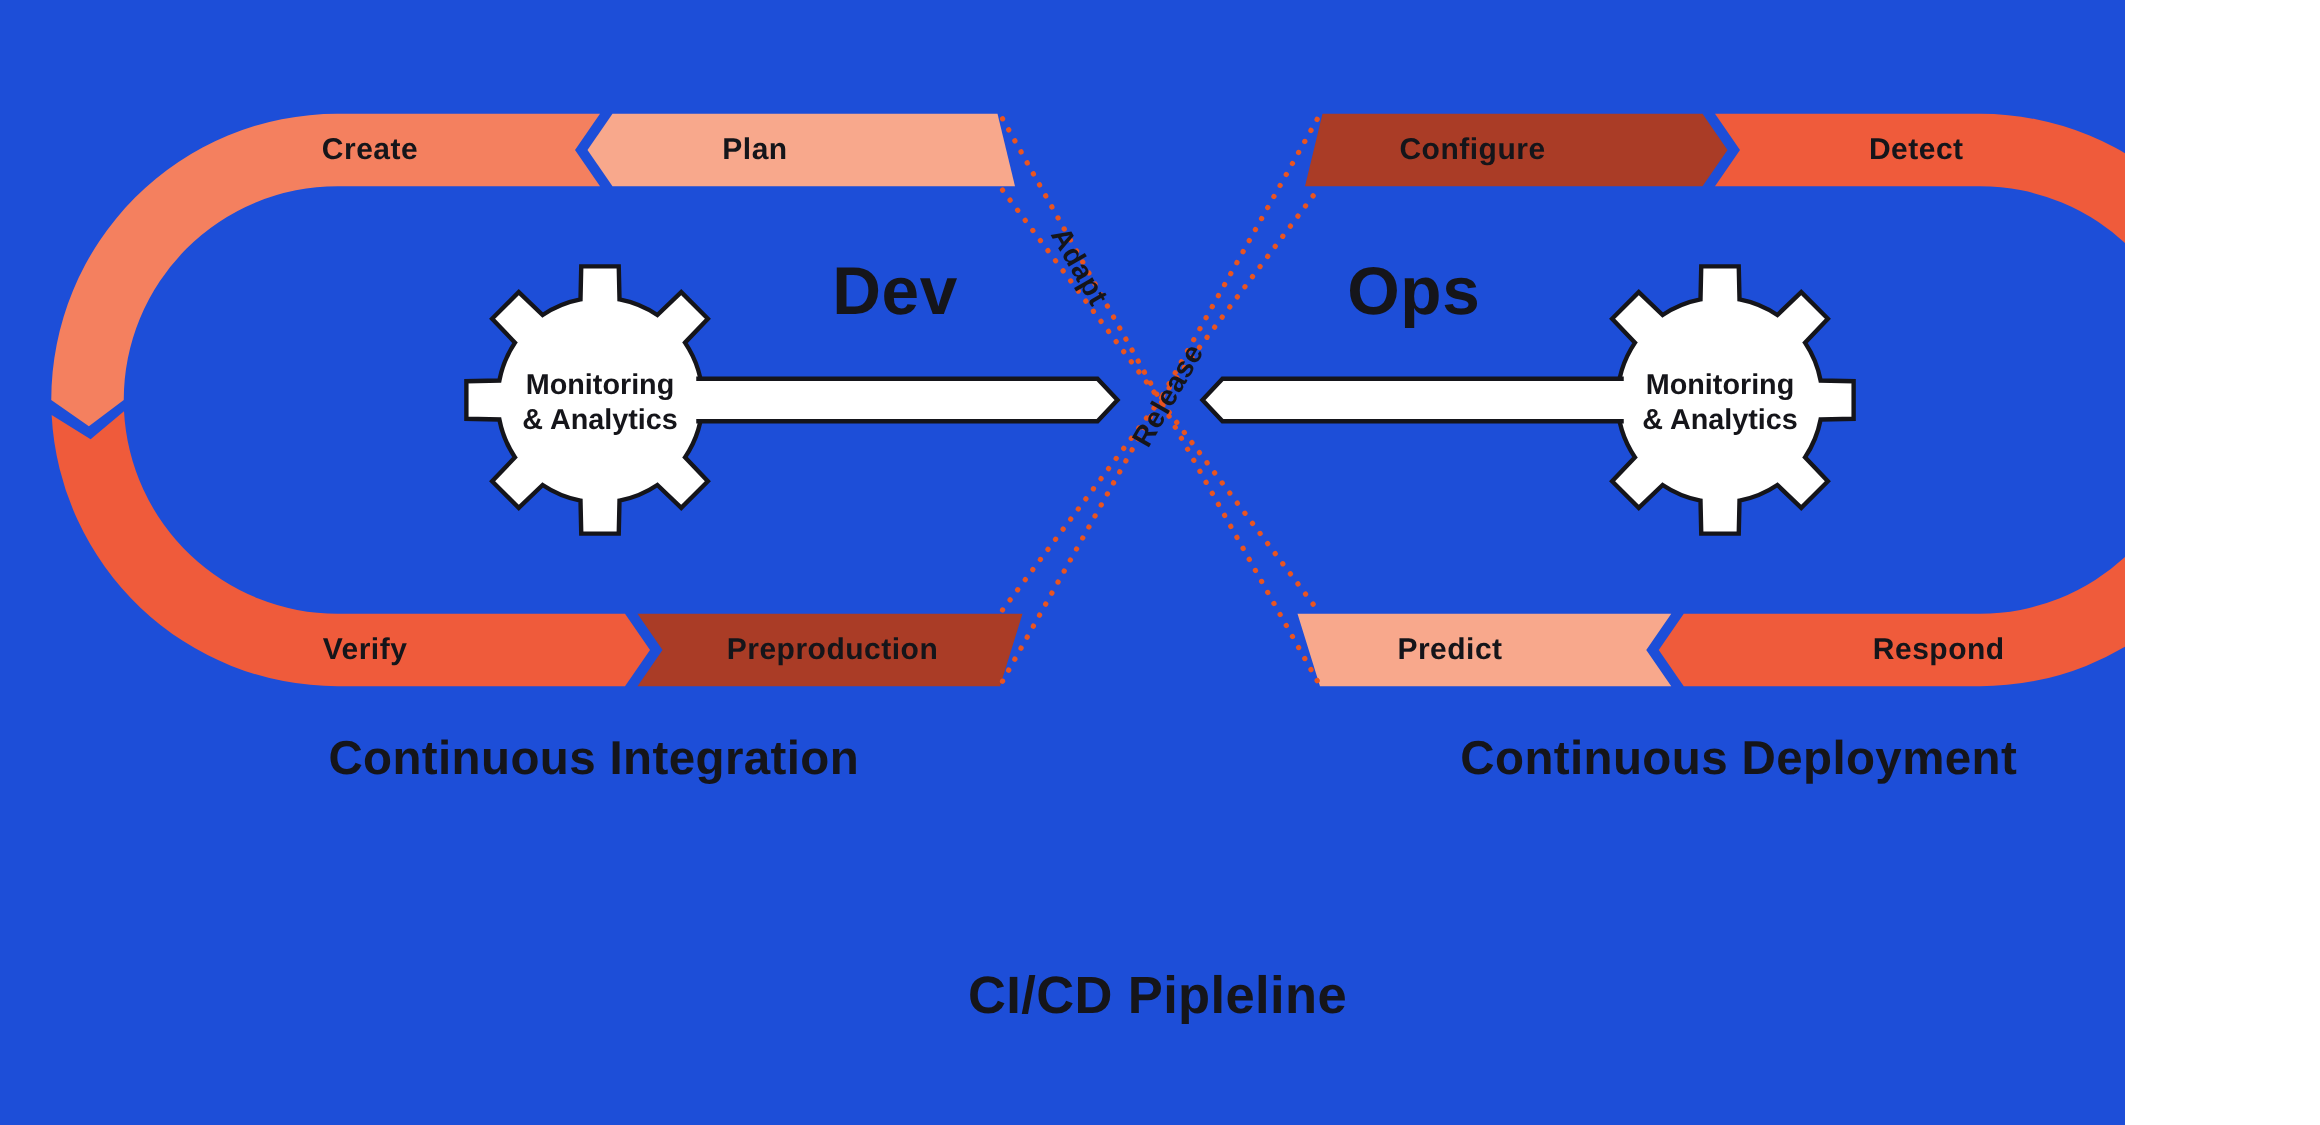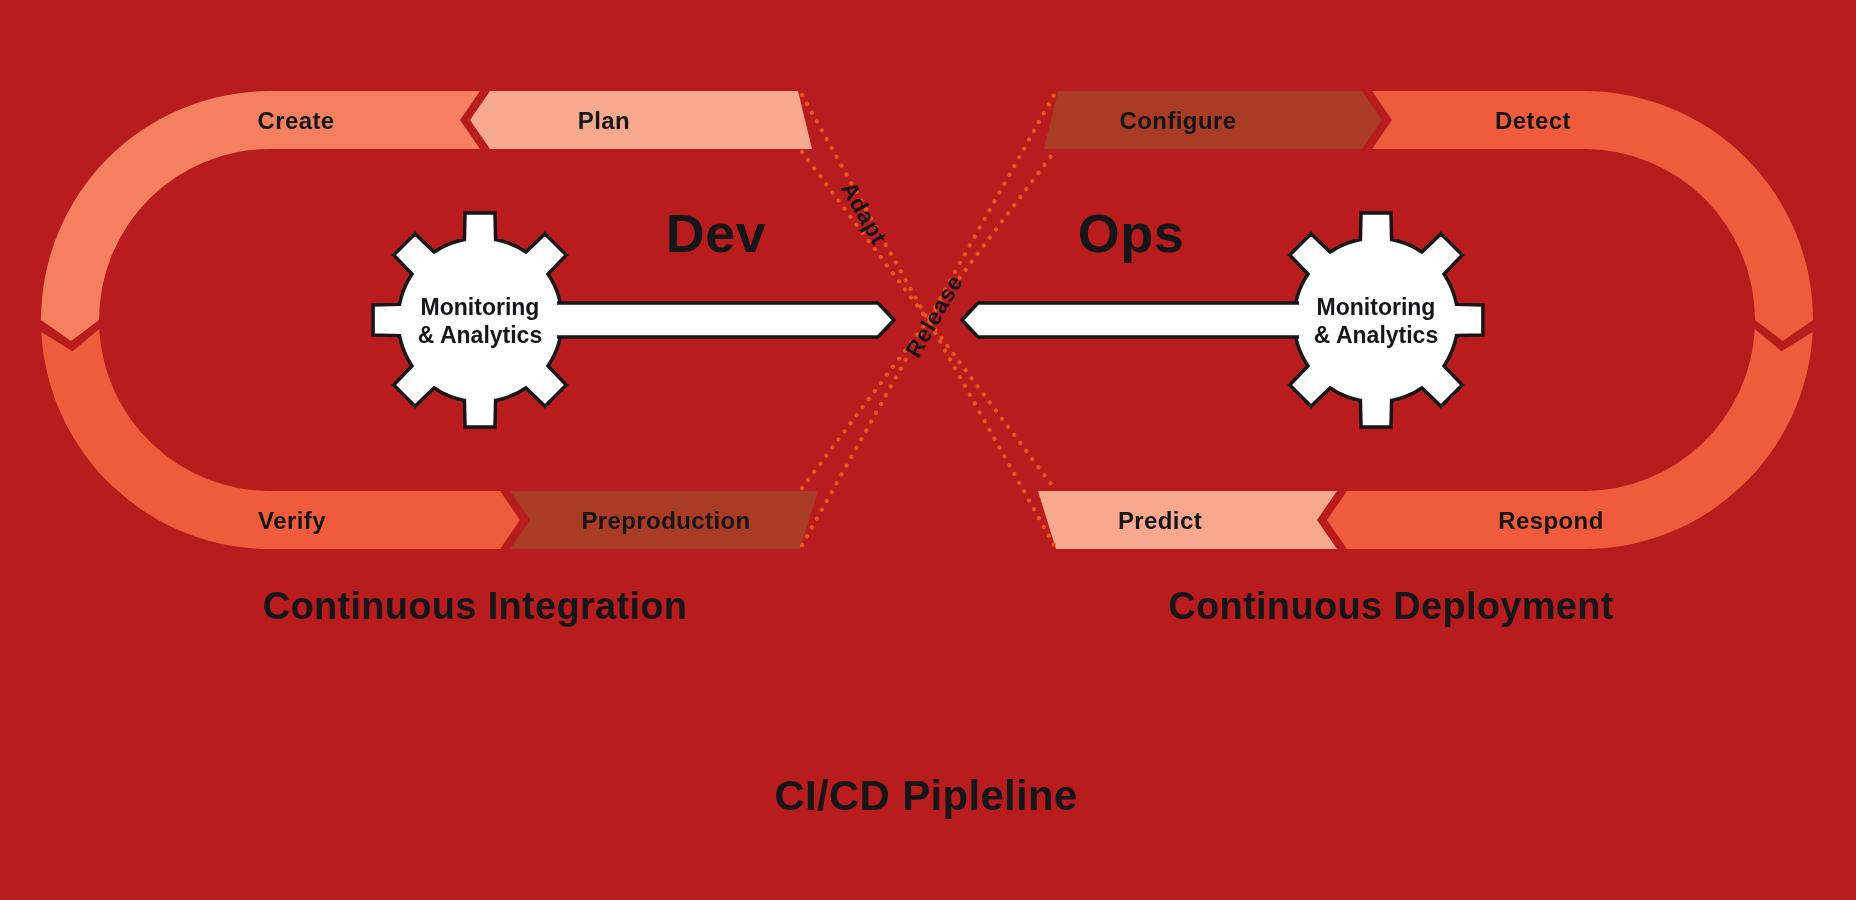--- a/index.html
+++ b/index.html
@@ -1,16 +1,16 @@
 <!DOCTYPE html>
 <html><head>
 <meta charset="utf-8">
 <style>
   html,body{margin:0;padding:0;background:#ffffff;}
-  .stage{width:1856px;height:900px;position:relative;background:#b91c1c;overflow:hidden;text-align:center;}
+  .stage{width:1700px;height:900px;position:relative;background:#1d4ed8;overflow:hidden;text-align:center;}
   svg{display:block;}
   text{font-family:"Liberation Sans","DejaVu Sans",sans-serif;fill:#15151A;}
   .seg-label{font-size:24px;font-weight:700;letter-spacing:.4px;}
   .loop-name{font-size:54px;font-weight:700;letter-spacing:.5px;}
   .gear-label{font-size:23px;font-weight:700;}
   .rot-label{font-size:23px;font-weight:700;letter-spacing:.5px;}
   .caption{font-size:38px;font-weight:700;letter-spacing:.3px;}
   .title{font-size:42px;font-weight:700;letter-spacing:.3px;}
   .outline{fill:#ffffff;stroke:#15151A;stroke-width:3.5;}
   .outline-open{fill:none;stroke:#15151A;stroke-width:3.5;}

